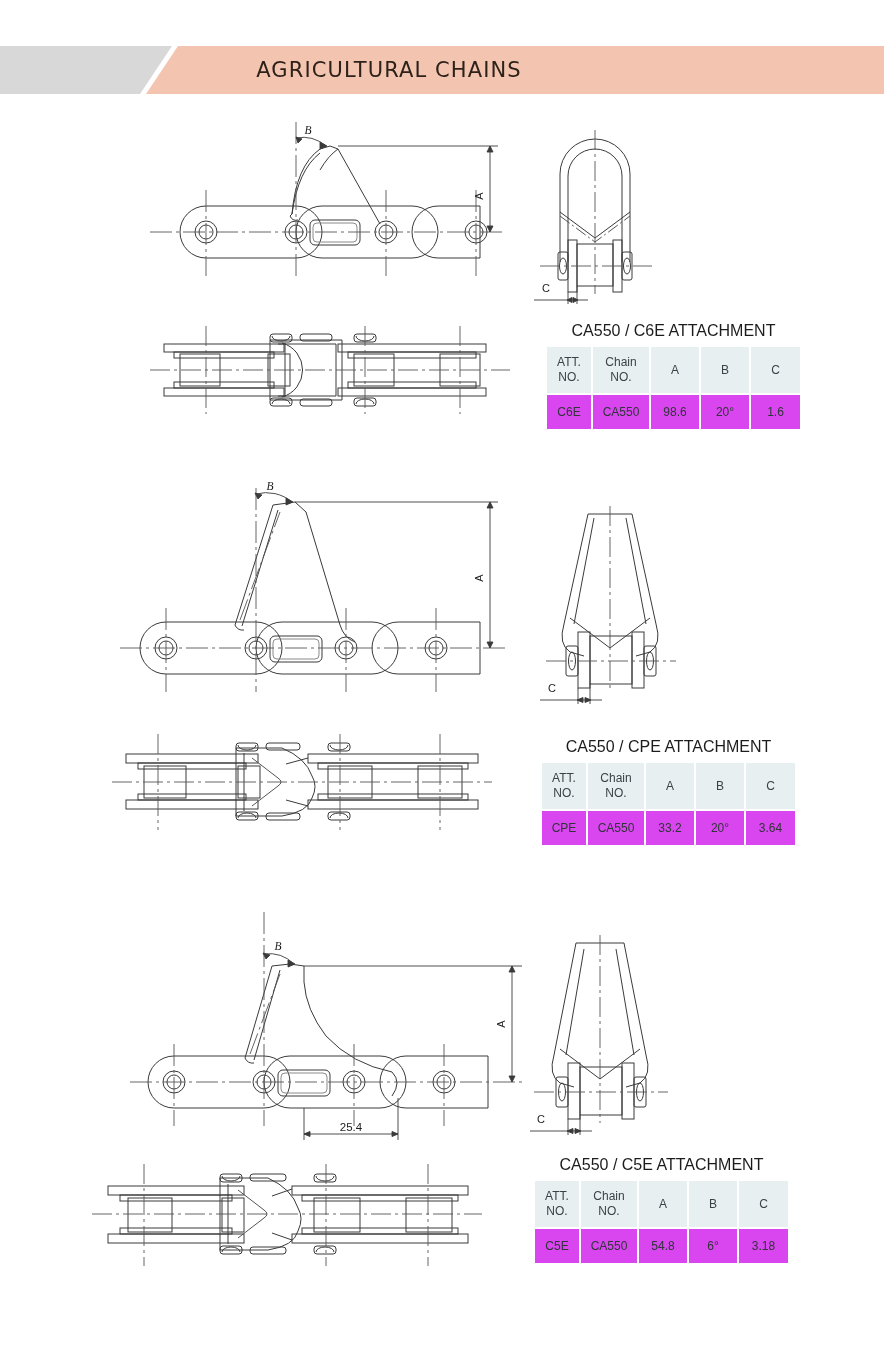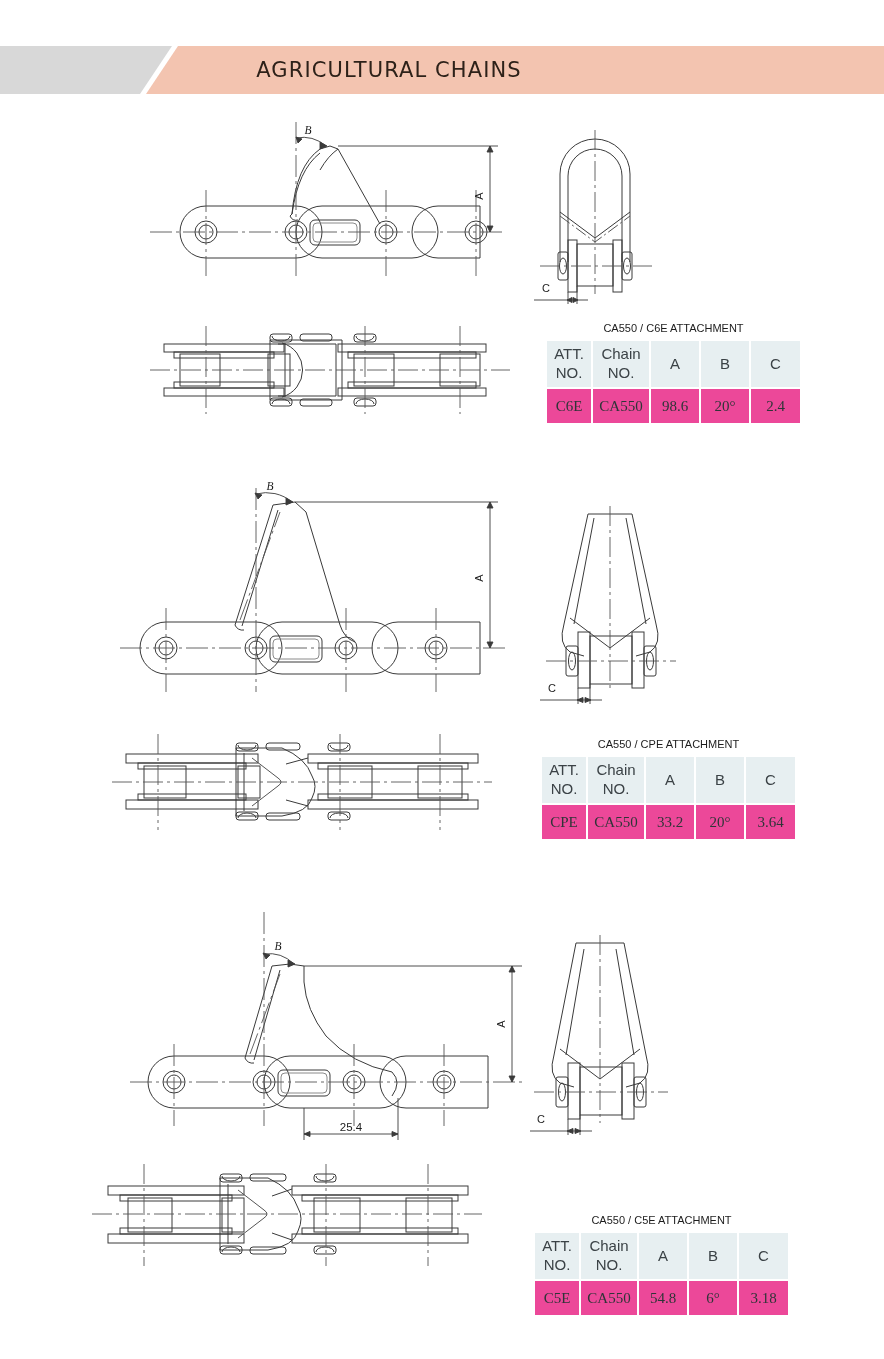--- a/index.html
+++ b/index.html
@@ -18,34 +18,34 @@
     font-size:21px;letter-spacing:1.1px;color:#2d2119;
     font-family:"DejaVu Sans",sans-serif;font-weight:400;
     padding-left:14px;box-sizing:border-box;
   }
   
   .fig{position:absolute;}
   .fig svg{display:block;overflow:visible;}
   
   .spec-block{position:absolute;}
   .spec-title{
-    font-size:11px;color:#1c1c1c;text-align:center;
+    font-size:16px;color:#1c1c1c;text-align:center;
     white-space:nowrap;margin-bottom:5px;
     font-family:"Liberation Sans",sans-serif;
   }
   table.spec{
     border-collapse:separate;border-spacing:2px;
-    table-layout:fixed;font-size:15px;color:#333;
+    table-layout:fixed;font-size:12px;color:#333;
   }
   table.spec th,table.spec td{
     text-align:center;vertical-align:middle;font-weight:400;
     padding:0;line-height:1.25;
   }
   table.spec th{background:#e7eff1;height:46px;color:#3b4246;}
-  table.spec td{background:#ec4899;height:34px;color:#2f3538;font-family:Liberation Serif, serif;}
+  table.spec td{background:#d946ef;height:34px;color:#2f3538;}
   .c-att{width:44px;}
   .c-chain{width:56px;}
   .c-a{width:48px;}
   .c-b{width:48px;}
   .c-c{width:49px;}
 </style>
 </head>
 <body>
 
 <div class="banner">
@@ -211,21 +211,21 @@
         <th>B</th>
         <th>C</th>
       </tr>
     </thead>
     <tbody>
       <tr>
         <td>C6E</td>
         <td>CA550</td>
         <td>98.6</td>
         <td>20°</td>
-        <td>2.4</td>
+        <td>1.6</td>
       </tr>
     </tbody>
   </table>
 </div>
 
 <div class="fig" style="left:120px;top:480px;">
 <svg width="390" height="195" viewBox="0 0 390 195">
   <g fill="none" stroke="#3a3a3a" stroke-width="1" stroke-linejoin="round">
     <path d="M20 168 A26 26 0 0 1 46 142 L136 142 A26 26 0 0 1 136 194 L46 194 A26 26 0 0 1 20 168 Z"></path>
     <path d="M136 168 A26 26 0 0 1 162 142 L252 142 A26 26 0 0 1 252 194 L162 194 A26 26 0 0 1 136 168 Z"></path>
@@ -506,21 +506,21 @@
   </g>
   <g stroke="#555" stroke-width="0.9" fill="none" stroke-dasharray="20,4,3,4">
     <line x1="0" y1="58" x2="390" y2="58"></line>
     <line x1="52" y1="8" x2="52" y2="110"></line>
     <line x1="234" y1="8" x2="234" y2="110"></line>
     <line x1="336" y1="8" x2="336" y2="110"></line>
   </g>
 </svg>
 </div>
 
-<div class="spec-block" style="left:533px;top:1214px;">
+<div class="spec-block" style="left:533px;top:1156px;">
   <div class="spec-title">CA550 / C5E ATTACHMENT</div>
   <table class="spec">
     <colgroup>
         <col class="c-att">
         <col class="c-chain">
         <col class="c-a">
         <col class="c-b">
         <col class="c-c">
       </colgroup>
     <thead>

